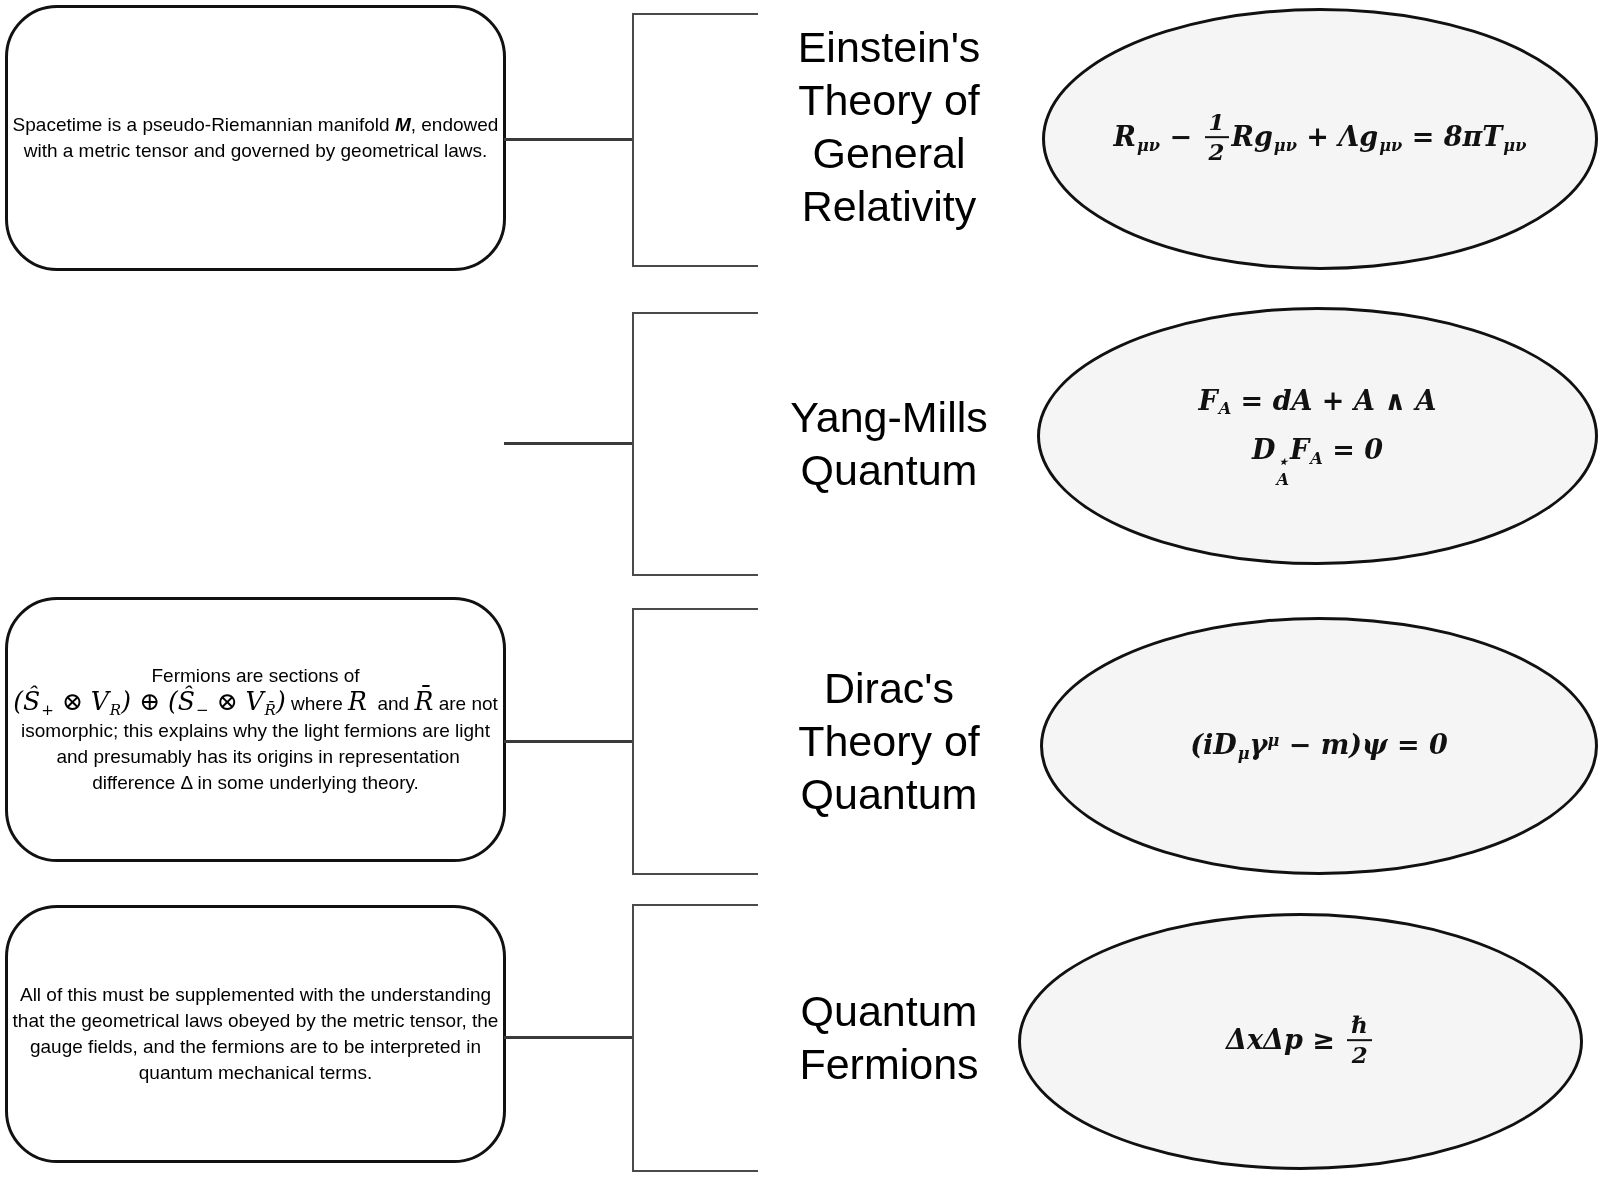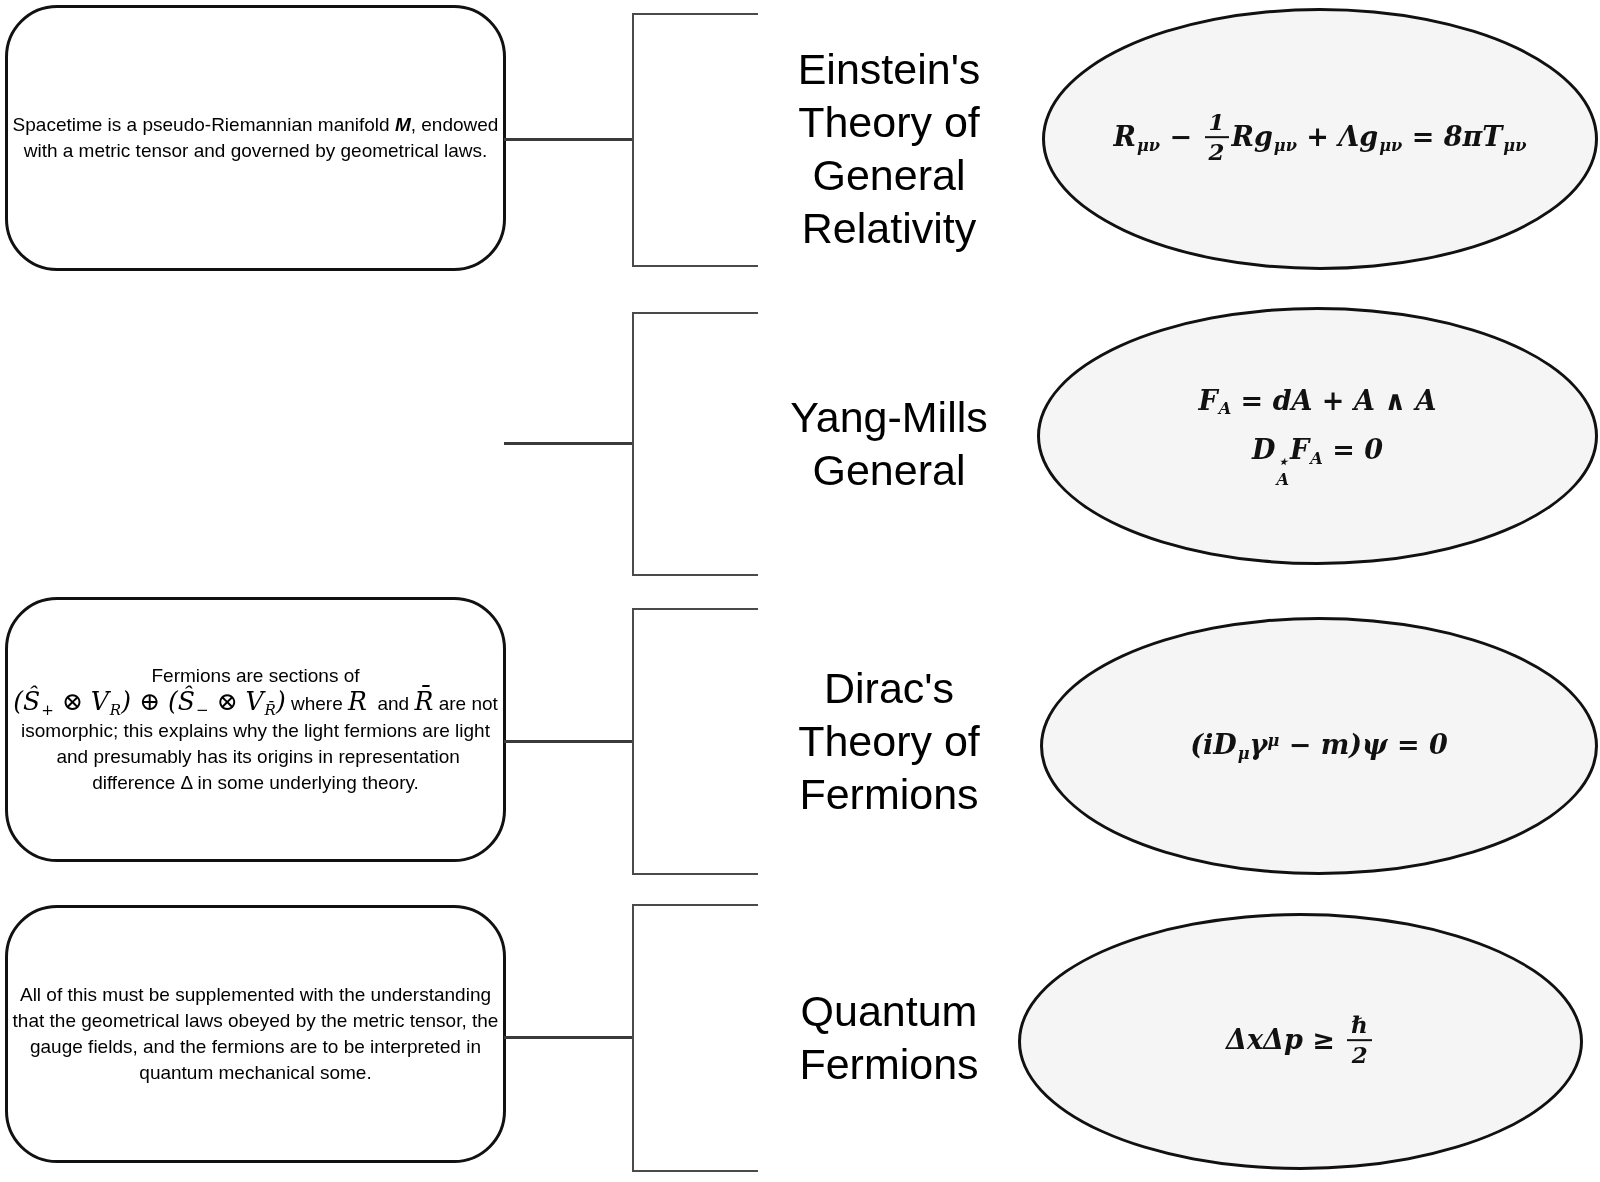--- a/index.html
+++ b/index.html
@@ -38,21 +38,21 @@
   .k3 { top:608px; height:267px; }
   .k4 { top:904px; height:268px; }
 
   
   .title {
     position:absolute; left:758px; width:262px;
     display:flex; align-items:center; justify-content:center;
     text-align:center; white-space:pre-line;
     font-size:43px; line-height:53px; font-weight:400; color:#000;
   }
-  .t1 { top:22px;  height:254px; }
+  .t1 { top:0;  height:254px; }
   .t2 { top:312px; height:264px; }
   .t3 { top:608px; height:267px; }
   .t4 { top:904px; height:268px; }
 
   
   .ellipse {
     position:absolute; box-sizing:border-box; border:3px solid #111; border-radius:50%;
     background:#f5f5f5; display:flex; flex-direction:column;
     align-items:center; justify-content:center;
   }
@@ -106,43 +106,43 @@
 Theory of
 General
 Relativity</div>
   <div class="ellipse e1">
     <div class="equation">R<sub>μν</sub> − <span class="frac"><span class="num">1</span><span class="den">2</span></span>Rg<sub>μν</sub> + Λg<sub>μν</sub> = 8πT<sub>μν</sub></div>
   </div>
 
   <div class="connector c2"></div>
   <div class="bracket k2"></div>
   <div class="title t2">Yang-Mills
-General</div>
+Quantum</div>
   <div class="ellipse e2">
     <div class="equation">F<sub>A</sub> = dA + A ∧ A</div>
     <div class="equation">D<span class="ss">
           <span>⋆</span>
           <span>A</span>
         </span>F<sub>A</sub> = 0</div>
   </div>
 
   <div class="cbox b3">
     <div class="btext">Fermions are sections of<br><span class="mi">(Ŝ<sub>+</sub> ⊗ V<sub>R</sub>) ⊕ (Ŝ<sub>−</sub> ⊗ V<sub>R̄</sub>)</span> where <span class="mi">R</span> &nbsp;and <span class="mi">R̄</span> are not isomorphic; this explains why the light fermions are light &nbsp;and presumably has its origins in representation difference Δ in some underlying theory.</div>
   </div>
   <div class="connector c3"></div>
   <div class="bracket k3"></div>
   <div class="title t3">Dirac's
 Theory of
-Fermions</div>
+Quantum</div>
   <div class="ellipse e3">
     <div class="equation">(iD<sub>μ</sub>γ<sup>μ</sup> − m)ψ = 0</div>
   </div>
 
   <div class="cbox b4">
-    <div class="btext">All of this must be supplemented with the understanding that the geometrical laws obeyed by the metric tensor, the gauge fields, and the fermions are to be interpreted in quantum mechanical some.</div>
+    <div class="btext">All of this must be supplemented with the understanding that the geometrical laws obeyed by the metric tensor, the gauge fields, and the fermions are to be interpreted in quantum mechanical terms.</div>
   </div>
   <div class="connector c4"></div>
   <div class="bracket k4"></div>
   <div class="title t4">Quantum
 Fermions</div>
   <div class="ellipse e4">
     <div class="equation">ΔxΔp ≥ <span class="frac"><span class="num">ℏ</span><span class="den">2</span></span></div>
   </div>
 
 </div>

